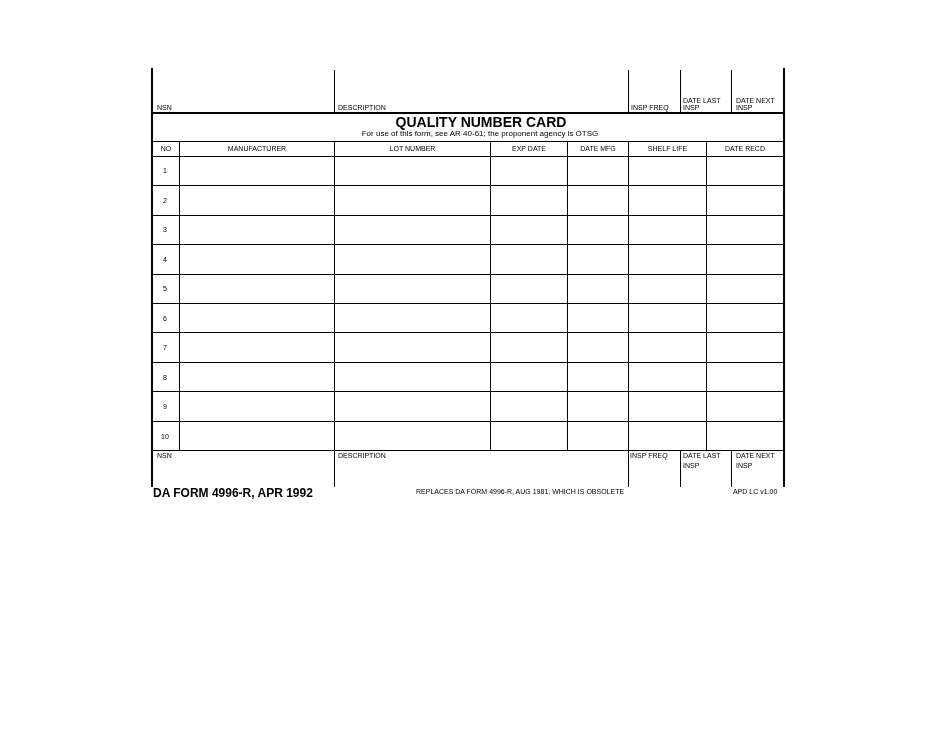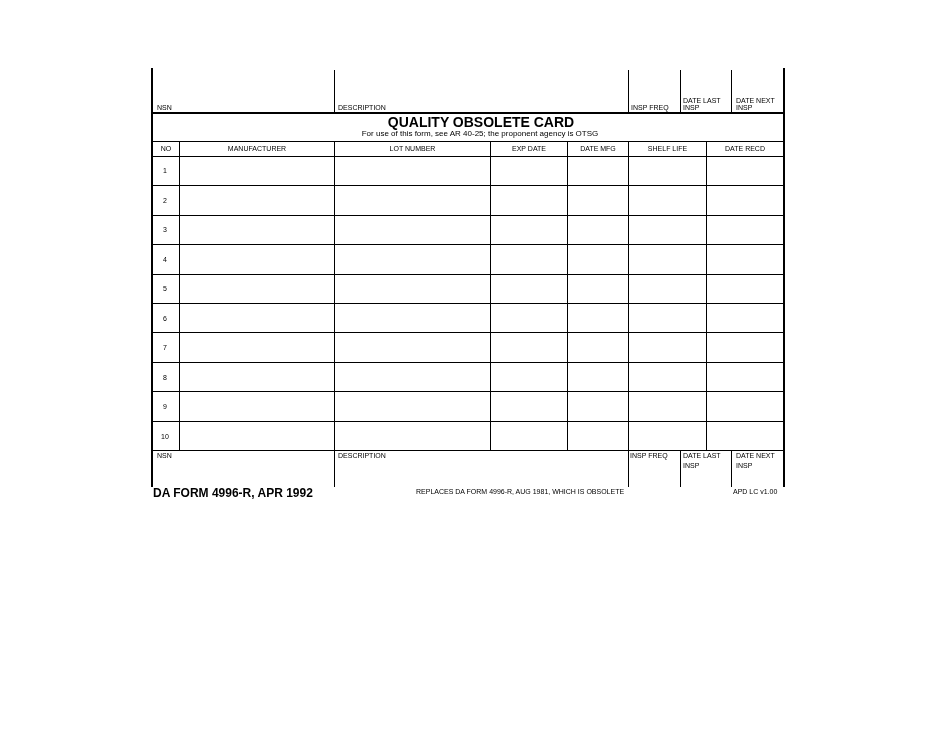--- a/index.html
+++ b/index.html
@@ -42,22 +42,22 @@
   <span class="lbl" style="left:338px; top:104px;">DESCRIPTION</span>
   <span class="lbl" style="left:631px; top:104px;">INSP FREQ</span>
   <span class="lbl" style="left:683px; top:97px;">DATE LAST</span>
   <span class="lbl" style="left:683px; top:104px;">INSP</span>
   <span class="lbl" style="left:736px; top:97px;">DATE NEXT</span>
   <span class="lbl" style="left:736px; top:104px;">INSP</span>
 
   <div class="hthick" style="left:151px; top:112px; width:634px;"></div>
 </div>
 
-<div class="title">QUALITY OBSOLETE CARD</div>
-<div class="subtitle">For use of this form, see AR 40-25; the proponent agency is OTSG</div>
+<div class="title">QUALITY NUMBER CARD</div>
+<div class="subtitle">For use of this form, see AR 40-61; the proponent agency is OTSG</div>
 
 <div class="hline" style="left:151px; top:141px; width:634px;"></div>
 
 <div>
 
   <div class="vline" style="left:179px; top:141px; height:309px;"></div>
   <div class="vline" style="left:334px; top:141px; height:309px;"></div>
   <div class="vline" style="left:490px; top:141px; height:309px;"></div>
   <div class="vline" style="left:567px; top:141px; height:309px;"></div>
   <div class="vline" style="left:628px; top:141px; height:309px;"></div>

